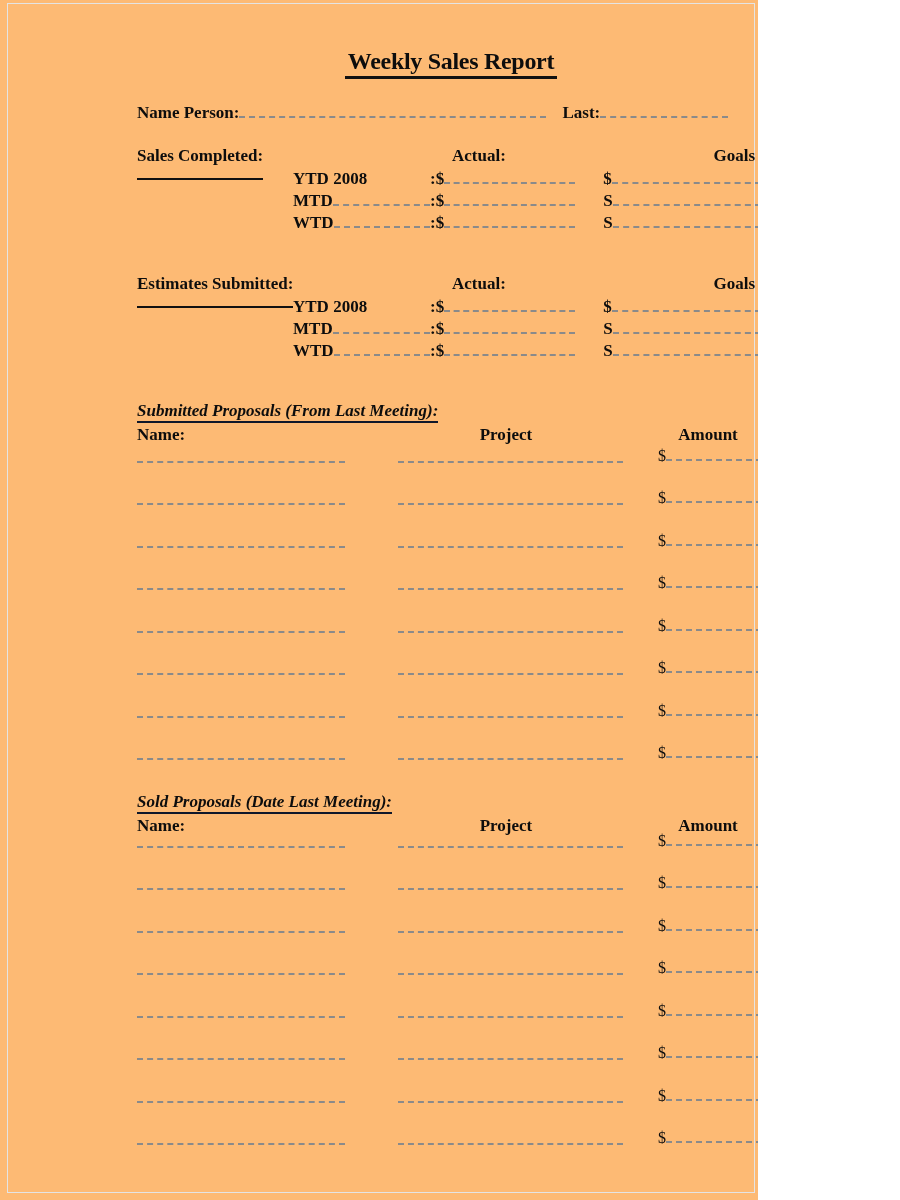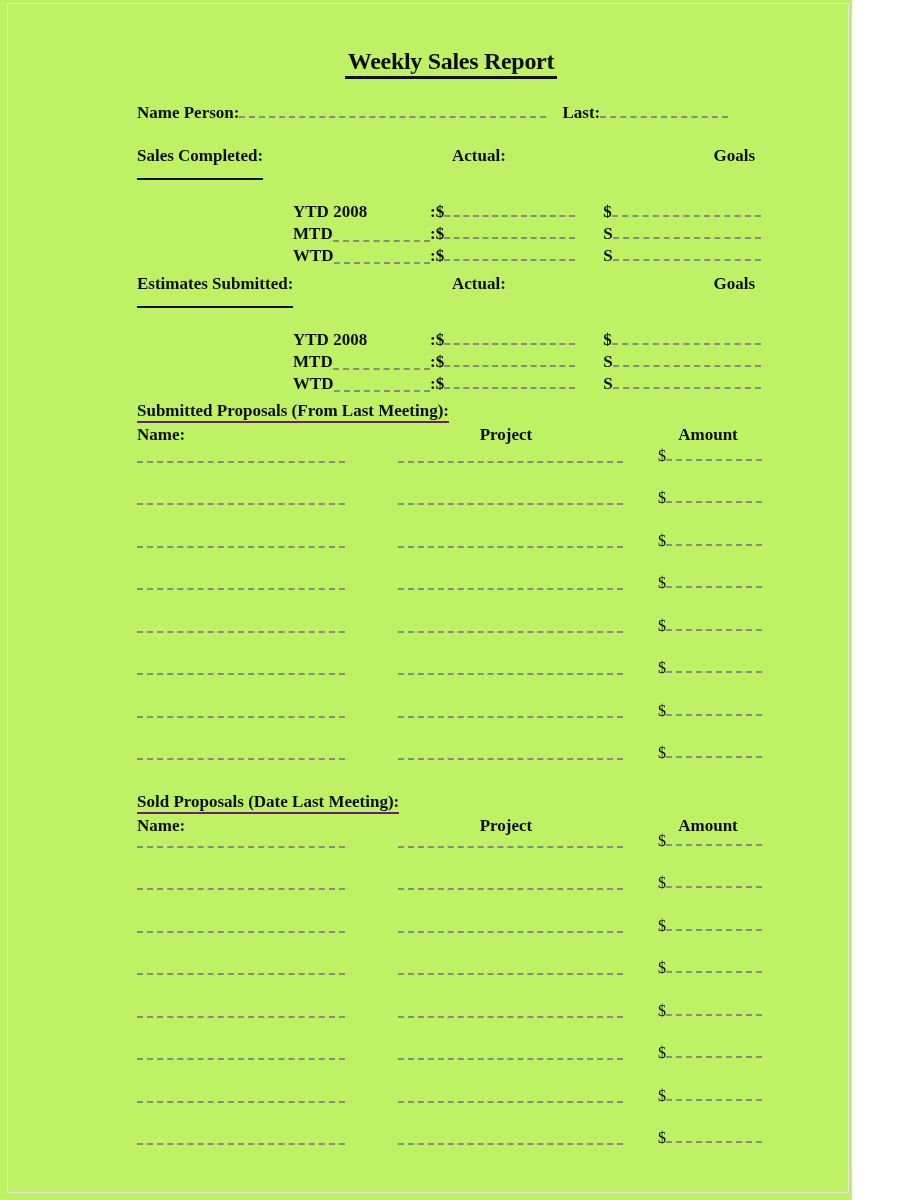--- a/index.html
+++ b/index.html
@@ -1,17 +1,17 @@
 <!DOCTYPE html>
 <html><head>
 <meta charset="utf-8">
 <style>
   html,body{margin:0;padding:0;background:#ffffff;}
   .page{
-    position:relative;width:852px;height:1200px;background:#bef264;
+    position:relative;width:758px;height:1200px;background:#fdba74;
     color:#0d0d0d;font-family:"Liberation Serif", serif;overflow:hidden;
   }
   .page-edge{
     position:absolute;left:7px;top:3px;right:3px;bottom:7px;
     border:1px solid #e4e4e4;pointer-events:none;
   }
   .content{position:absolute;left:137px;top:0;width:628px;}
 
   
   .ln{
@@ -34,31 +34,31 @@
 
   
   .csec{font-size:17px;}
   .csec.first{margin-top:22px;}
   .csec.second{margin-top:40px;}
   .chead{position:relative;height:22px;font-weight:bold;}
   .cheading{display:inline-block;border-bottom:2px solid #111;padding-bottom:12px;}
   .h-actual{position:absolute;left:315px;}
   .h-goals{position:absolute;right:10px;text-align:center;}
   .crow{height:22px;line-height:22px;margin-left:156px;white-space:nowrap;font-weight:bold;}
-  .pl{display:inline-flex;width:137px;align-items:center;vertical-align:baseline;margin-top:33px;}
+  .pl{display:inline-flex;width:137px;align-items:flex-start;vertical-align:baseline;}
   .pl .ln{flex:1 1 auto;}
   .actual-ln{width:131px;}
   .goals-cell{display:inline-flex;width:158px;margin-left:28px;align-items:baseline;vertical-align:baseline;}
   .goals-cell .ln{flex:1 1 auto;}
 
   
   .psec{font-size:17px;}
   .psec.first{margin-top:39px;}
   .psec.second{margin-top:27px;}
-  .pheading{display:inline-block;font-weight:bold;border-bottom:2px solid #701a75;}
+  .pheading{display:inline-block;font-weight:bold;border-bottom:2px solid #0f172a;font-style:italic;}
   .phead{position:relative;height:24px;margin-top:2px;font-weight:bold;}
   .h-name{position:absolute;left:0;}
   .h-project{position:absolute;left:369px;transform:translateX(-50%);}
   .h-amount{position:absolute;left:571px;transform:translateX(-50%);}
   .prows{margin-top:-24px;}
   .prows.sold{margin-top:-30px;}
   .prow{position:relative;height:42.5px;}
   .nline{position:absolute;left:0;bottom:5px;width:208px;height:0;border-bottom:2px dashed #8a8a8a;}
   .pline{position:absolute;left:261px;bottom:5px;width:225px;height:0;border-bottom:2px dashed #8a8a8a;}
   .acell{position:absolute;left:521px;bottom:3px;display:inline-flex;align-items:baseline;}

